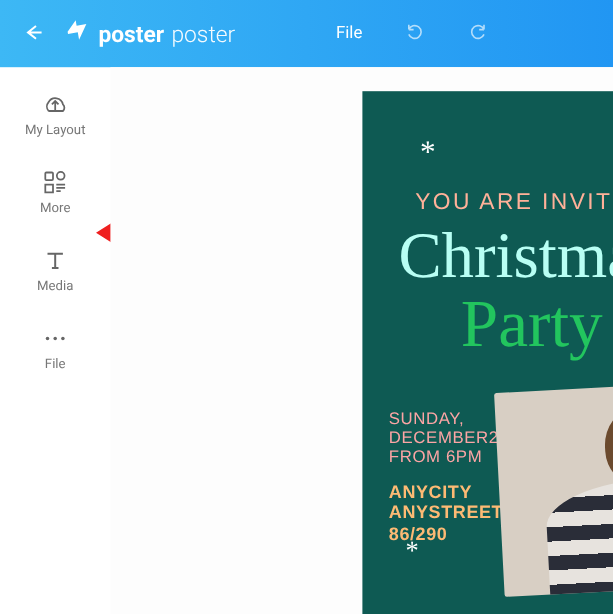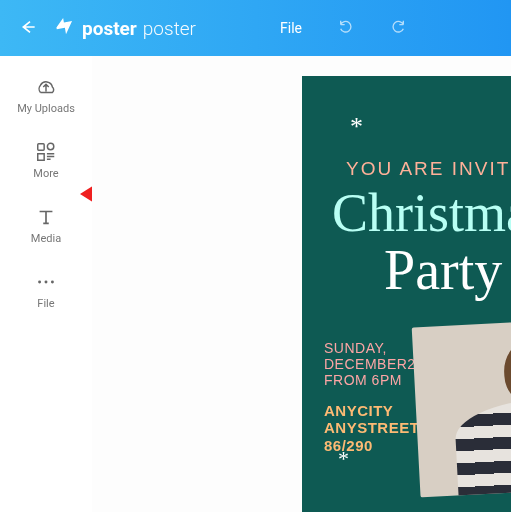--- a/index.html
+++ b/index.html
@@ -23,21 +23,21 @@
 
   .canvas-area { flex: 1; background: #fdfdfd; position: relative; overflow: hidden; }
   .poster { position: absolute; left: 210px; top: 20px; width: 320px; height: 470px; background: #0e5a53; overflow: hidden; }
 
   .aster { position: absolute; color: #fff; font-size: 26px; font-family: Georgia, serif; }
   .as1 { left: 48px; top: 36px; }
   .as3 { left: 36px; top: 370px; font-size: 22px; }
 
   .inv { position: absolute; left: 44px; top: 82px; color: #ffb199; font-size: 19px; letter-spacing: 2px; font-weight: 500; font-family: "Arial Narrow", sans-serif; }
   .title1 { position: absolute; left: 30px; top: 106px; color: #b8fff4; font-size: 54px; font-family: "Brush Script MT", cursive; font-weight: 500; white-space: nowrap; }
-  .title2 { position: absolute; left: 82px; top: 162px; color: #ffffff; font-size: 56px; font-family: "Brush Script MT", cursive; font-weight: 500; white-space: nowrap; }
+  .title2 { position: absolute; left: 82px; top: 162px; color: #22c55e; font-size: 56px; font-family: "Brush Script MT", cursive; font-weight: 500; white-space: nowrap; }
 
   .details { position: absolute; left: 22px; top: 264px; color: #fca5a5; font-size: 14px; line-height: 1.15; font-weight: 400; font-family: "Arial Narrow", sans-serif; letter-spacing: .5px; white-space: pre-line; }
   .addr   { position: absolute; left: 22px; top: 326px; color: #fdba74; font-size: 15px; line-height: 1.15; font-weight: 700; font-family: "Arial Narrow", sans-serif; letter-spacing: .5px; white-space: pre-line; }
 
   .photo { position: absolute; left: 114px; top: 246px; width: 210px; height: 170px; background: #d8cfc4; transform: rotate(-3deg); overflow: hidden; border-radius: 2px; }
   .face { position: absolute; left: 90px; top: 18px; width: 56px; height: 64px; background: #6b4a2e; border-radius: 50% 50% 45% 45%; }
   .torso { position: absolute; left: 38px; top: 78px; width: 180px; height: 120px;
     background: repeating-linear-gradient(0deg, #2a2d38 0 12px, #e7e3de 12px 24px);
     border-radius: 50% 50% 0 0 / 30% 30% 0 0; }
 </style>
@@ -74,21 +74,21 @@
 
 <div class="main">
   <div class="sidebar">
 
     <div class="side-item">
       <div class="ico">
         <svg width="22" height="22" viewBox="0 0 24 24" fill="none" stroke="#666" stroke-width="1.6">
             <path d="M6 18 A6 6 0 0 1 6 10 A7 7 0 0 1 19 12 A4 4 0 0 1 19 18 H6 M12 17 V9 M9 12 L12 9 L15 12"></path>
           </svg>
       </div>
-      <span>My Uploads</span>
+      <span>My Layout</span>
     </div>
 
     <div class="side-item">
       <div class="ico">
         <svg width="22" height="22" viewBox="0 0 24 24" fill="none" stroke="#666" stroke-width="1.6">
             <rect x="3" y="3" width="7" height="7" rx="1"></rect>
             <circle cx="17" cy="6" r="3.5"></circle>
             <path d="M3 14 h7 v7 h-7z M13 14 l8 0 M13 17 l8 0 M13 20 l4 0"></path>
           </svg>
       </div>

